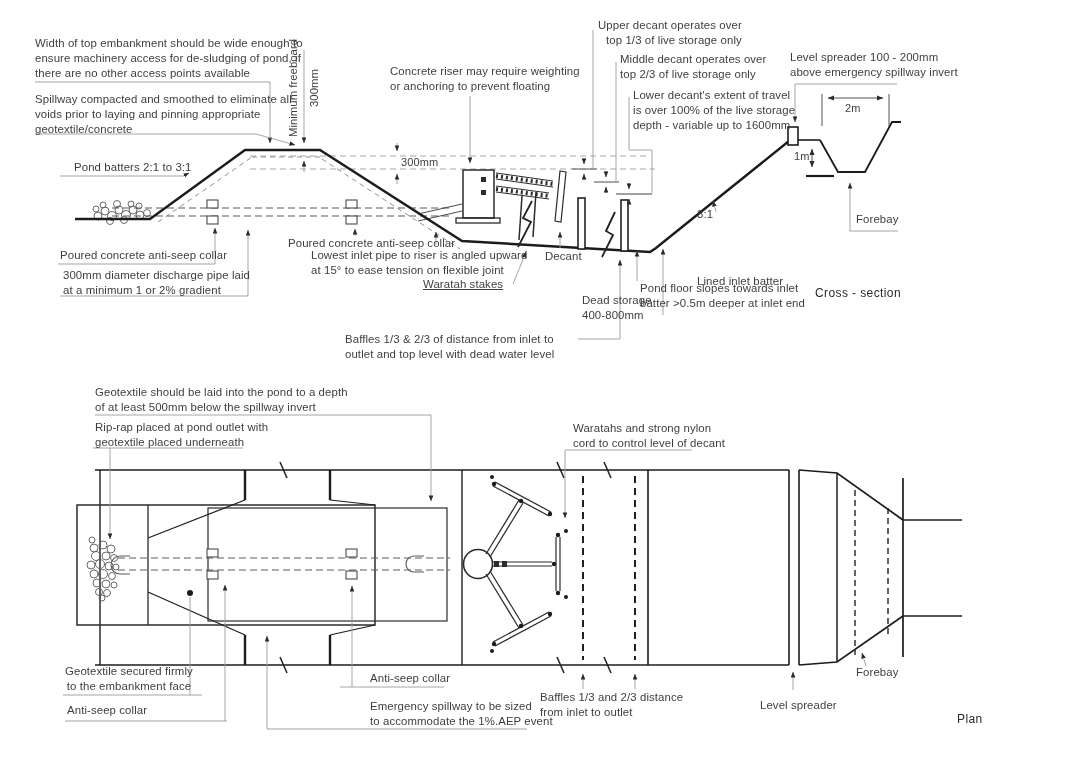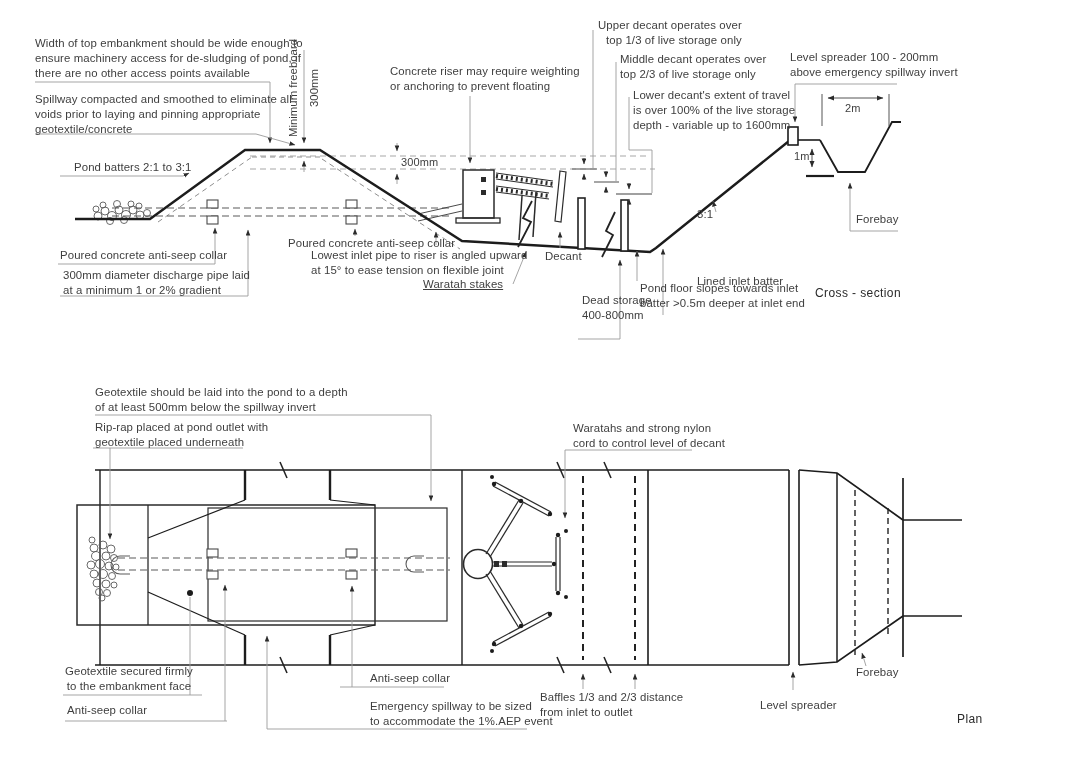--- a/index.html
+++ b/index.html
@@ -345,20 +345,22 @@
 <div class="lbl" style="left:311px;top:248px;">Lowest inlet pipe to riser is angled upward
 at 15° to ease tension on flexible joint</div>
 <div class="lbl" style="left:423px;top:277px;text-decoration:underline;">Waratah stakes</div>
 <div class="lbl" style="left:545px;top:249px;">Decant</div>
 <div class="lbl" style="left:582px;top:293px;">Dead storage
 400-800mm</div>
 <div class="lbl" style="left:697px;top:207px;">3:1</div>
 <div class="lbl" style="left:697px;top:230px;margin-top:44px;">Lined inlet batter</div>
 <div class="lbl" style="left:640px;top:281px;">Pond floor slopes towards inlet
 batter &gt;0.5m deeper at inlet end</div>
+<div class="lbl" style="left:345px;top:332px;">Baffles 1/3 &amp; 2/3 of distance from inlet to
+outlet and top level with dead water level</div>
 <div class="title" style="left:815px;top:286px;">Cross - section</div>
 
 <div class="lbl" style="left:95px;top:385px;">Geotextile should be laid into the pond to a depth
 of at least 500mm below the spillway invert</div>
 <div class="lbl" style="left:95px;top:420px;">Rip-rap placed at pond outlet with
 geotextile placed underneath</div>
 <div class="lbl" style="left:573px;top:421px;">Waratahs and strong nylon
 cord to control level of decant</div>
 <div class="lbl" style="left:65px;top:664px;text-align:center;">Geotextile secured firmly
 to the embankment face</div>

